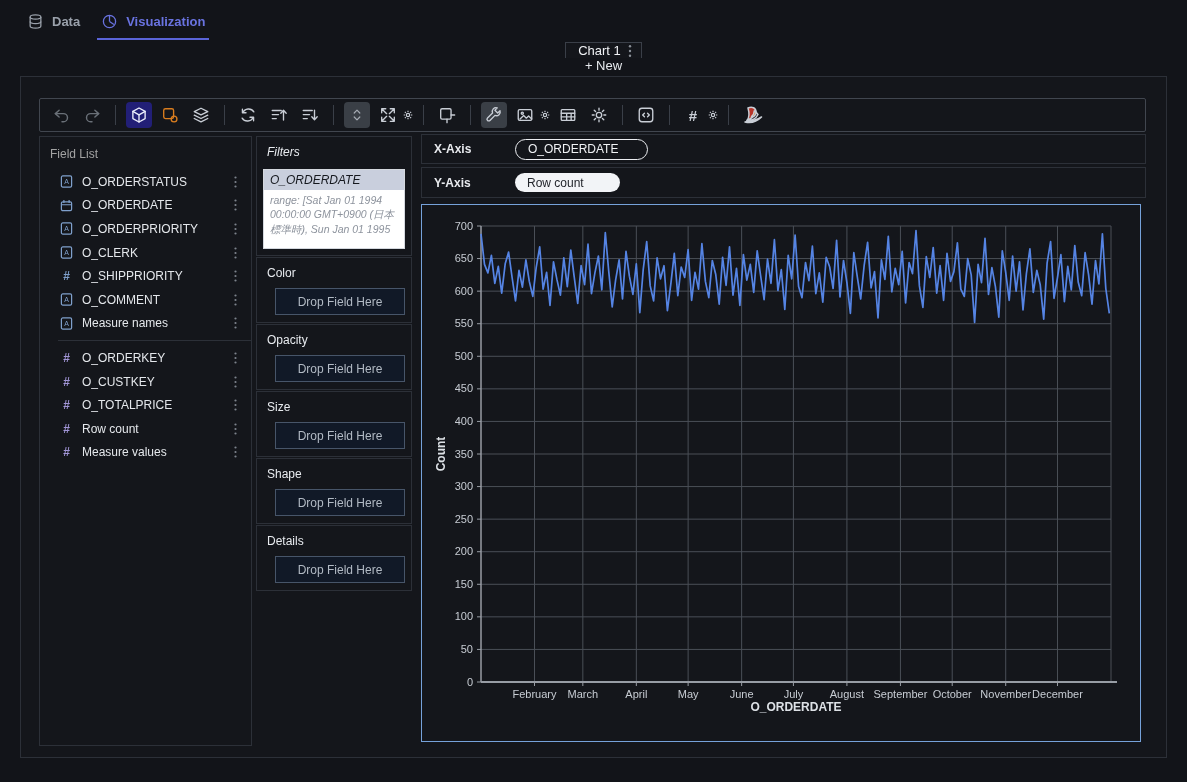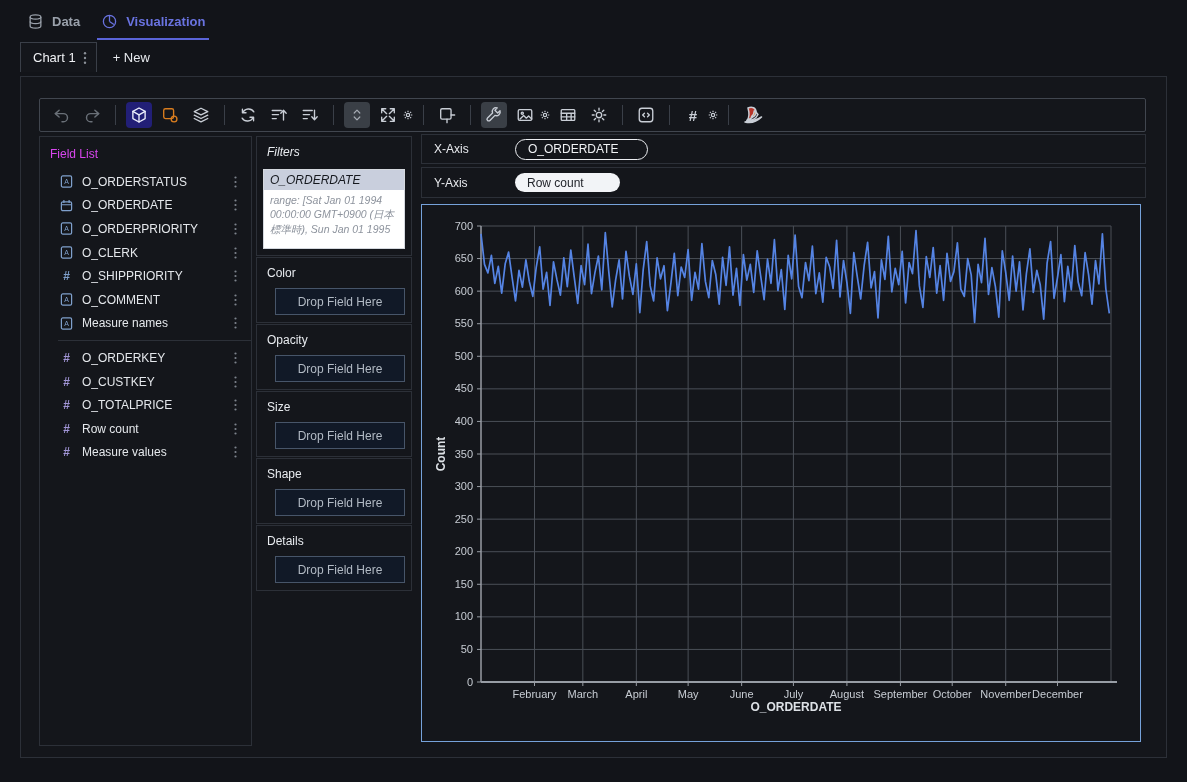--- a/index.html
+++ b/index.html
@@ -7,21 +7,21 @@
   svg { display:block; }
   .ic { display:flex; align-items:center; justify-content:center; }
 
   
   .navbar { height:42px; display:flex; align-items:center; padding-left:27px; gap:21px; }
   .nav-tab { display:flex; align-items:center; gap:8px; font-size:13px; font-weight:bold; color:#9aa1ab; position:relative; height:42px; cursor:pointer; }
   .nav-tab.active { color:#6973e0; }
   .nav-tab.active::after { content:""; position:absolute; left:-4px; right:-4px; bottom:2px; height:2px; background:#5a64d8; }
 
   
-  .chart-tabs { display:flex; align-items:center; padding-left:20px; height:30px; }
+  .chart-tabs { display:flex; align-items:center; padding-left:20px; height:30px;flex-direction:column; }
   .chart-tab { display:flex; align-items:center; gap:7px; border:1px solid #3a3f48; border-bottom:none; background:#14161b; height:30px; padding:0 9px 0 12px; font-size:13px; color:#f0f2f5; }
   .new-tab { font-size:13px; color:#e7eaee; padding:0 16px; display:flex; align-items:center; height:30px; cursor:pointer; }
 
   
   .main { position:absolute; left:20px; top:76px; width:1147px; height:682px; border:1px solid #2c3038; background:#14161b; }
 
   
   .toolbar { position:absolute; left:18px; top:21px; right:20px; height:34px; border:1px solid #41464f; border-radius:2px; display:flex; align-items:center; padding:0 8px; gap:5px; }
   .tbtn { width:26px; height:26px; border-radius:4px; display:flex; align-items:center; justify-content:center; cursor:pointer; flex:0 0 auto; }
   .tbtn svg { stroke:#c9ced6; fill:none; stroke-width:1.5; stroke-linecap:round; stroke-linejoin:round; }
@@ -29,41 +29,41 @@
   .tbtn.active-indigo { background:#221f77; }
   .tbtn.active-indigo svg { stroke:#eceefc; }
   .tbtn.active-gray { background:#3a3f46; }
   .tbtn.orange svg { stroke:#d97d1f; }
   .tsep { width:1px; height:20px; background:#3a3f48; margin:0 5px; flex:0 0 auto; }
   .mini-gear { margin-left:-3px; }
   .hash-glyph { font-size:15px; font-weight:bold; color:#c9ced6; }
 
   
   .field-list { position:absolute; left:18px; top:59px; width:213px; height:610px; border:1px solid #2c3038; overflow:hidden; }
-  .fl-header { padding:10px 10px 9px 10px; font-size:12px; color:#d946ef; }
+  .fl-header { padding:10px 10px 9px 10px; font-size:12px; color:#a3a3a3; }
   .fl-row { display:flex; align-items:center; height:23.6px; padding:0 14px 0 20px; gap:9px; font-size:12px; color:#e4e7eb; cursor:grab; }
   .fl-label { flex:1 1 auto; white-space:nowrap; overflow:hidden; }
   .fl-divider { border-top:1px solid #2c3038; margin:5px 0 5px 18px; }
 
   
   .encodings { position:absolute; left:235px; top:59px; width:156px; }
   .enc-panel { border:1px solid #2c3038; margin-bottom:1px; background:#14161b; }
   .enc-title { font-size:12px; color:#e8ebef; padding:8px 10px 6px 10px; }
   .filters-panel { height:120px;font-style:italic; }
   .channel-panel { height:66px; }
   .filter-card { margin:4px 6px 6px 6px; border:1px solid #d4d8de; }
   .filter-card-header { background:#c9cfdd; color:#15181e; font-size:12px; padding:2px 6px; height:20px; display:flex; align-items:center; }
   .filter-card-body { background:#ffffff; color:#8d939d; font-size:10.5px; line-height:1.38; padding:3px 6px 4px 6px; height:58px; overflow:hidden; }
   .drop-zone { margin:2px 6px 6px 18px; height:27px; border:1px solid #475569; background:#111927; color:#b2bac4; font-size:12px; display:flex; align-items:center; justify-content:center; }
 
   
   .axis-row { position:absolute; left:400px; right:20px; height:30px; border:1px solid #2c3038; display:flex; align-items:center; }
   .axis-row.x { top:57px; }
   .axis-row.y { top:90px; height:31px; }
-  .axis-label { font-size:12px; font-weight:normal; color:#e8eaee; padding-left:12px; width:93px; flex:0 0 auto; }
+  .axis-label { font-size:12px; font-weight:bold; color:#e8eaee; padding-left:12px; width:93px; flex:0 0 auto; }
   .pill { border-radius:999px; font-size:12px; padding:2.5px 12px; cursor:grab; }
   .pill.outline { border:1.5px solid #eceef2; color:#f0f2f5; background:transparent; min-width:133px; }
   .pill.filled { background:#f2f4f7; color:#22252b; min-width:105px; }
 
   
   .chart-box { position:absolute; left:400px; top:127px; width:720px; height:538px; border:1.5px solid #76a2da; background:#14161b; }
   .tick { font-size:11px; fill:#c7ccd3; }
   .axis-title { font-size:12px; font-weight:bold; fill:#dde1e6; }
 
   .kebab-dots { flex:0 0 auto; }

